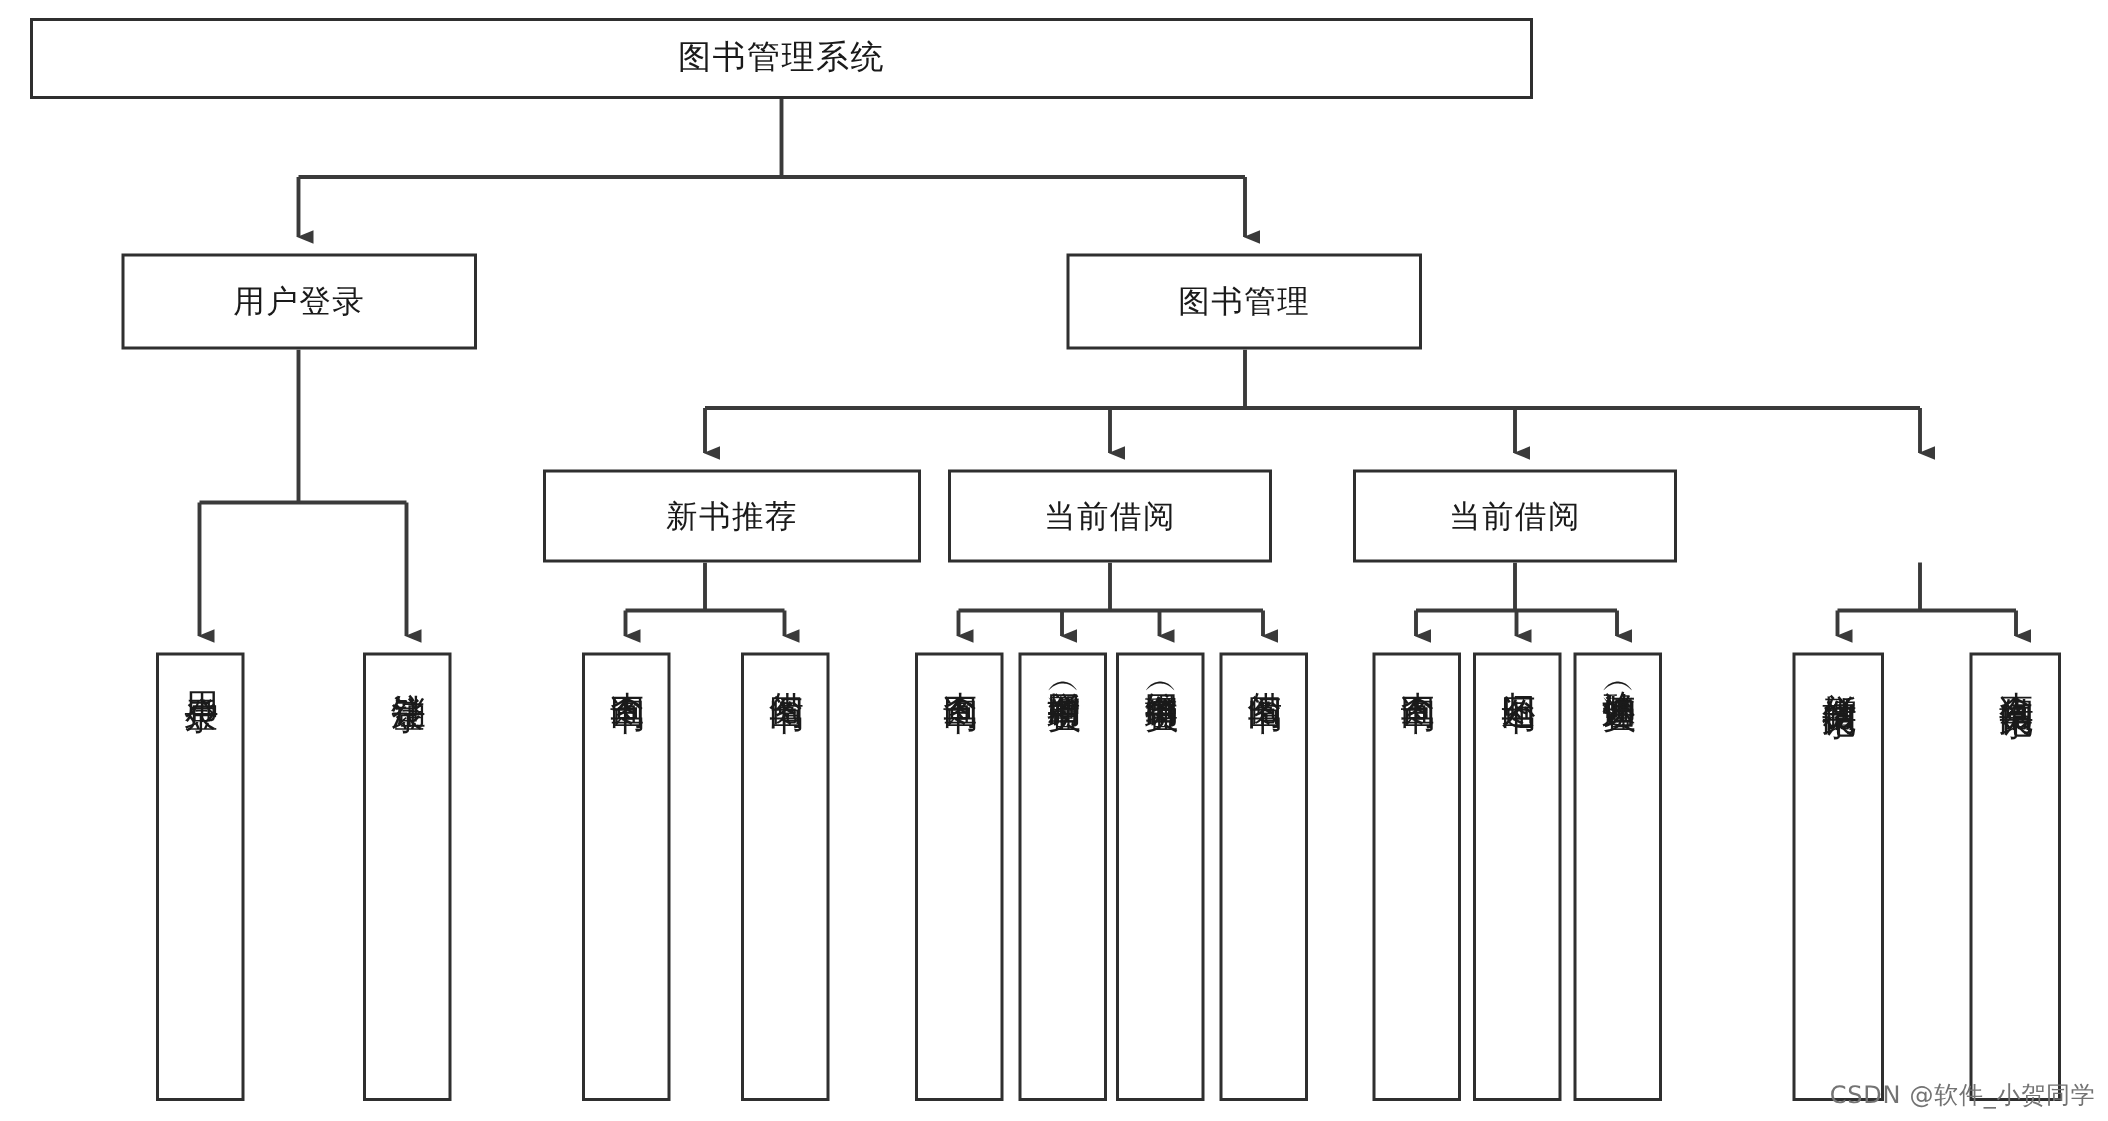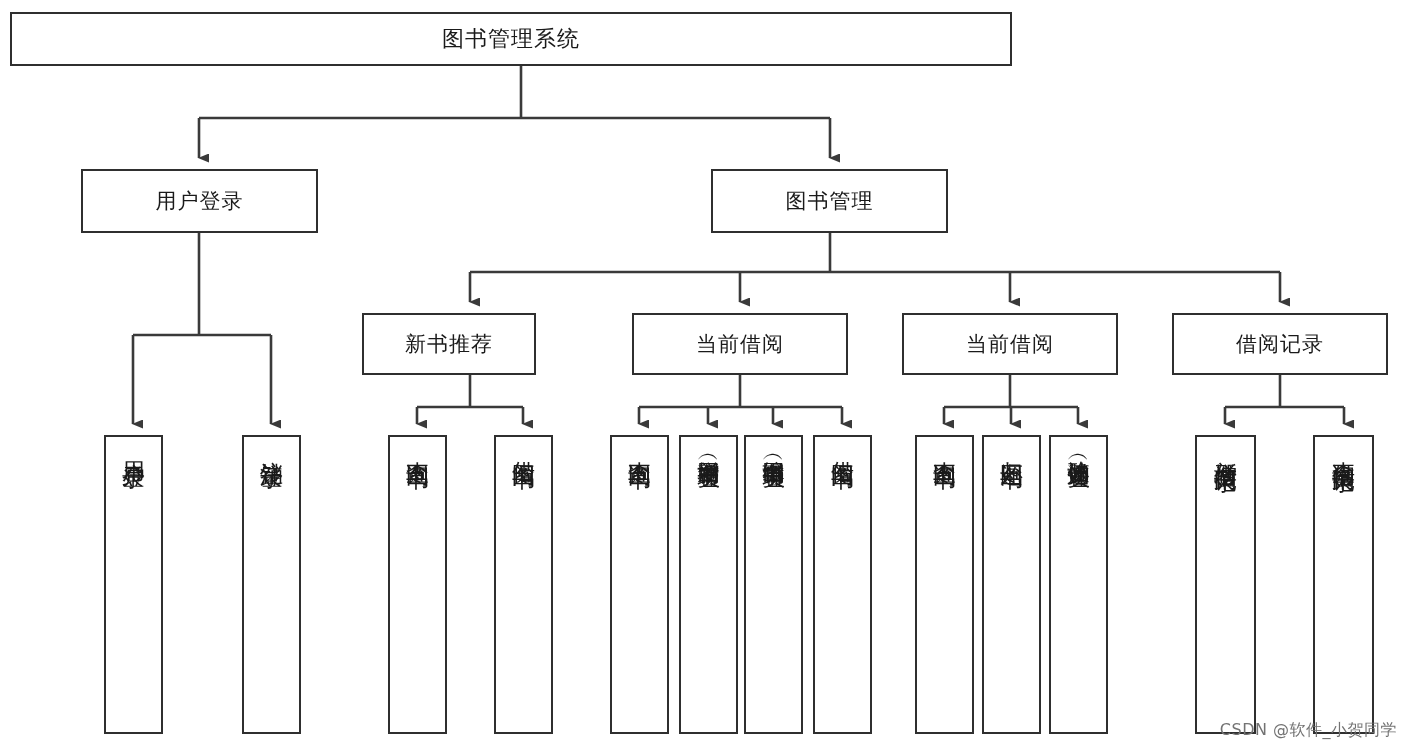--- a/index.html
+++ b/index.html
@@ -103,42 +103,39 @@
       <path d="M1011,407 L1011,424" marker-end="url(#arrow)"></path>
       <path d="M1078,407 L1078,424" marker-end="url(#arrow)"></path>
 
       <path d="M1280,375 L1280,407"></path>
       <path d="M1225,407 L1344,407"></path>
       <path d="M1225,407 L1225,424" marker-end="url(#arrow)"></path>
       <path d="M1344,407 L1344,424" marker-end="url(#arrow)"></path>
     </g>
   </svg>
 
-  <div class="node root" style="left:10px;top:12px;width:1002px;height:54px;">
+  <div class="node root" style="left:20px;top:12px;width:1002px;height:54px;">
     <span class="label">图书管理系统</span>
   </div>
 
   <div class="node" style="left:81px;top:169px;width:237px;height:64px;">
     <span class="label">用户登录</span>
   </div>
   <div class="node" style="left:711px;top:169px;width:237px;height:64px;">
     <span class="label">图书管理</span>
   </div>
 
-  <div class="node" style="left:362px;top:313px;width:174px;height:62px;">
+  <div class="node" style="left:362px;top:313px;width:252px;height:62px;">
     <span class="label">新书推荐</span>
   </div>
   <div class="node" style="left:632px;top:313px;width:216px;height:62px;">
     <span class="label">当前借阅</span>
   </div>
   <div class="node" style="left:902px;top:313px;width:216px;height:62px;">
     <span class="label">当前借阅</span>
-  </div>
-  <div class="node" style="left:1172px;top:313px;width:216px;height:62px;">
-    <span class="label">借阅记录</span>
   </div>
 
   <div class="node leaf" style="left:104px;top:435px;width:59px;height:299px;">
     <span class="label">用户登录</span>
   </div>
   <div class="node leaf" style="left:242px;top:435px;width:59px;height:299px;">
     <span class="label">注销登录</span>
   </div>
 
   <div class="node leaf" style="left:388px;top:435px;width:59px;height:299px;">

